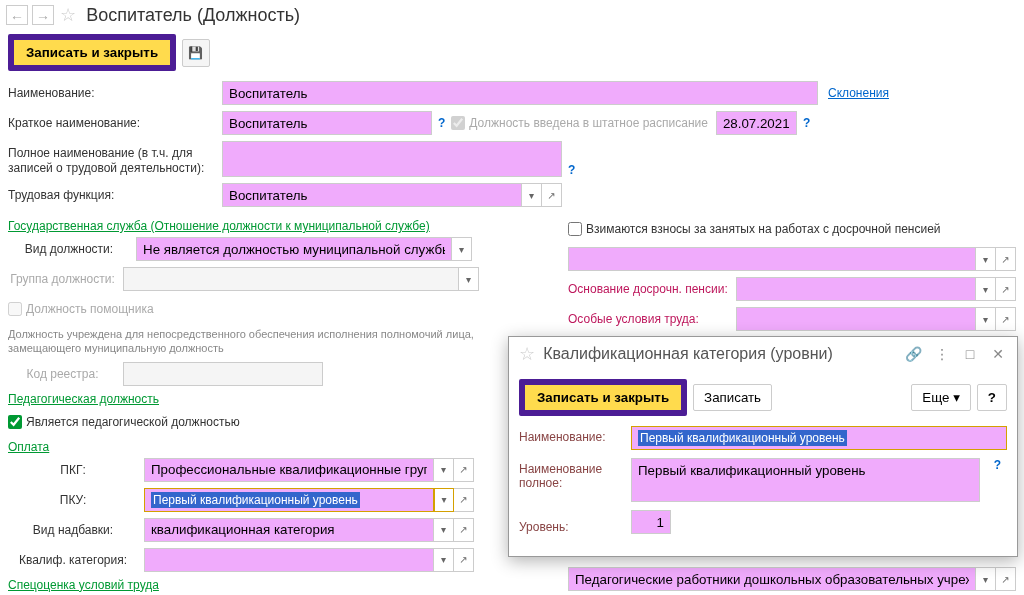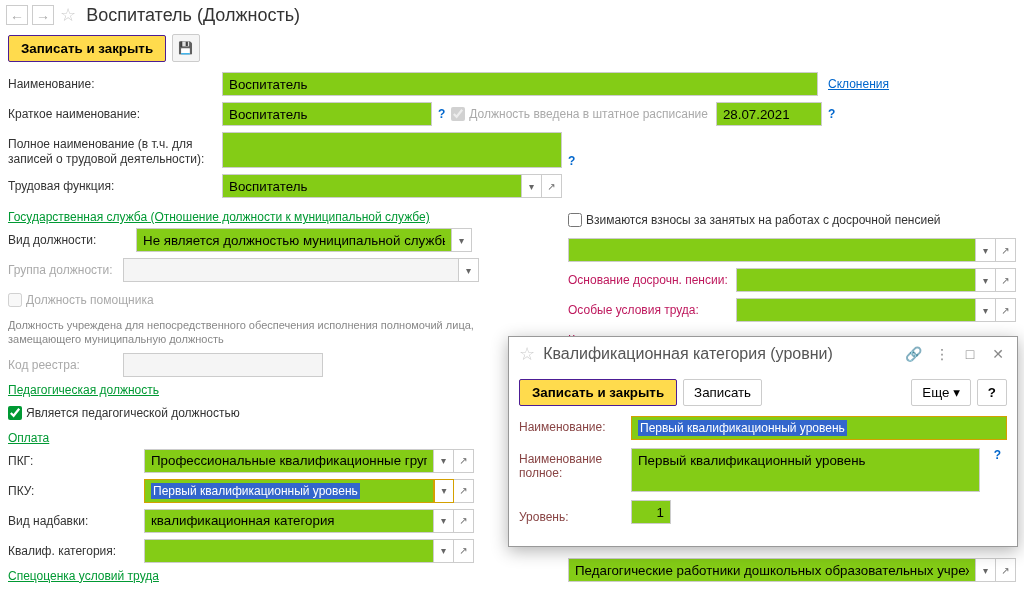--- a/index.html
+++ b/index.html
@@ -2,29 +2,29 @@
 <html><head>
 <meta charset="utf-8">
 <style>
 * { box-sizing: border-box; margin: 0; padding: 0; }
 body { font-family: Arial, sans-serif; font-size: 12px; color: #333; background: #fff; width: 1024px; height: 595px; overflow: hidden; position: relative; }
 .nav-row { display: flex; align-items: center; padding: 4px 6px; gap: 4px; }
 .nav-btn { width: 22px; height: 20px; border: 1px solid #ccc; background: #fff; display: flex; align-items: center; justify-content: center; cursor: pointer; font-size: 14px; color: #aaa; }
 .title { font-size: 18px; margin-left: 4px; color: #333; }
 .star { color: #ccc; font-size: 18px; margin: 0 2px; }
 .toolbar { display: flex; gap: 6px; padding: 4px 8px 10px; align-items: center; }
-.btn-yellow { background: #ffdb4d; border: 1px solid #4c1d95; padding: 5px 12px; font-weight: bold; cursor: pointer; border-radius: 2px; }
+.btn-yellow { background: #ffdb4d; border: 6px solid #4c1d95; padding: 5px 12px; font-weight: bold; cursor: pointer; border-radius: 2px; }
 .btn-icon { width: 28px; height: 28px; border: 1px solid #ccc; background: #f5f5f5; display: flex; align-items: center; justify-content: center; cursor: pointer; border-radius: 2px; }
 .btn-plain { background: #fff; border: 1px solid #ccc; padding: 5px 10px; cursor: pointer; border-radius: 2px; }
 .form { padding: 0 8px; }
 .row { display: flex; align-items: center; margin-bottom: 6px; min-height: 24px; }
-.label { width: 115px; color: #333; padding-right: 6px; }
+.label { width: 115px; color: #333; padding-right: 6px; text-align: center; }
 .label-wide { width: 214px; color: #333; padding-right: 6px; }
 .label-r { color: #be185d; padding-right: 6px; }
-.input { border: 1px solid #ccc; height: 24px; padding: 0 6px; background: #84cc16; }
+.input { border: 1px solid #ccc; height: 24px; padding: 0 6px; background: #f0abfc; }
 .input-disabled { background: #f5f5f5; }
 .dropdown-group { display: flex; }
 .dd-btn { width: 20px; height: 24px; border: 1px solid #ccc; border-left: none; background: #fff; display: flex; align-items: center; justify-content: center; cursor: pointer; font-size: 10px; color: #666; }
 .link { color: #0066cc; cursor: pointer; text-decoration: underline; }
 .help { color: #0066cc; font-weight: bold; margin: 0 6px; cursor: pointer; }
 .chk { width: 14px; height: 14px; margin-right: 4px; }
 .section-title { color: #009933; font-size: 12px; font-weight: normal; margin: 6px 0 4px; text-decoration: underline; }
 .two-col { display: flex; gap: 20px; }
 .col-l { width: 540px; }
 .col-r { flex: 1; padding-top: 4px; }
@@ -67,21 +67,21 @@
     <span style="width:10px"></span>
     <span class="link">Склонения</span>
   </div>
   <div class="row">
     <div class="label-wide">Краткое наименование:</div>
     <input class="input" style="width: 210px;" value="Воспитатель">
     <span class="help">?</span>
     <input type="checkbox" class="chk" checked="" disabled="" style="">
     <span class="muted">Должность введена в штатное расписание</span>
     <span style="width:8px"></span>
-    <input class="input" style="width: 106px;" value="28.07.2021">
+    <input class="input" style="width: 81px;" value="28.07.2021">
     <span class="help">?</span>
   </div>
   <div class="row" style="align-items:flex-end">
     <div class="label-wide" style="line-height:1.3">Полное наименование (в т.ч. для записей о трудовой деятельности):</div>
     <input class="input" style="width: 340px; height: 36px;">
     <span class="help">?</span>
   </div>
   <div class="row">
     <div class="label-wide">Трудовая функция:</div>
     <div class="dropdown-group">

